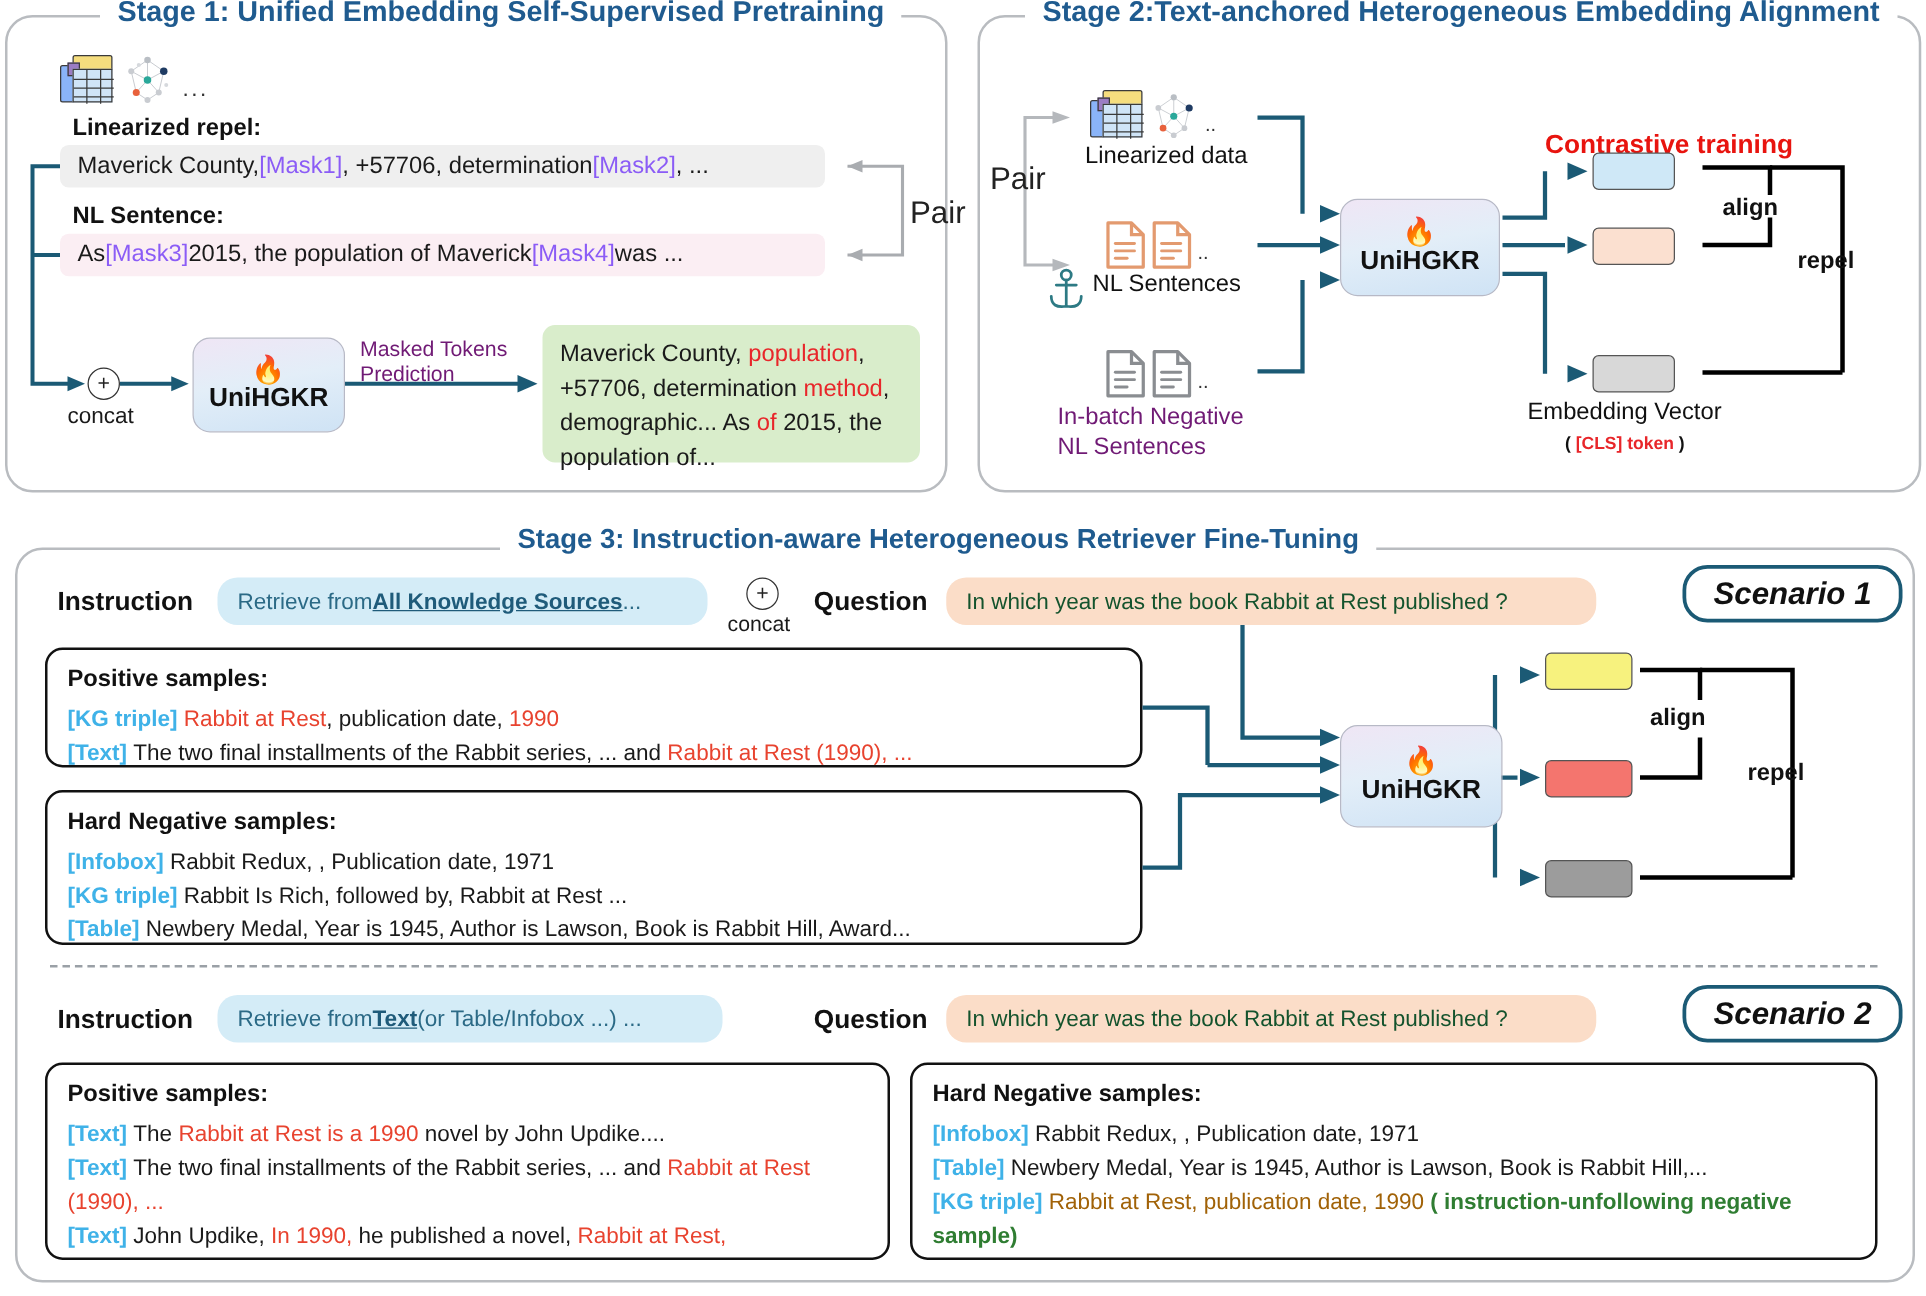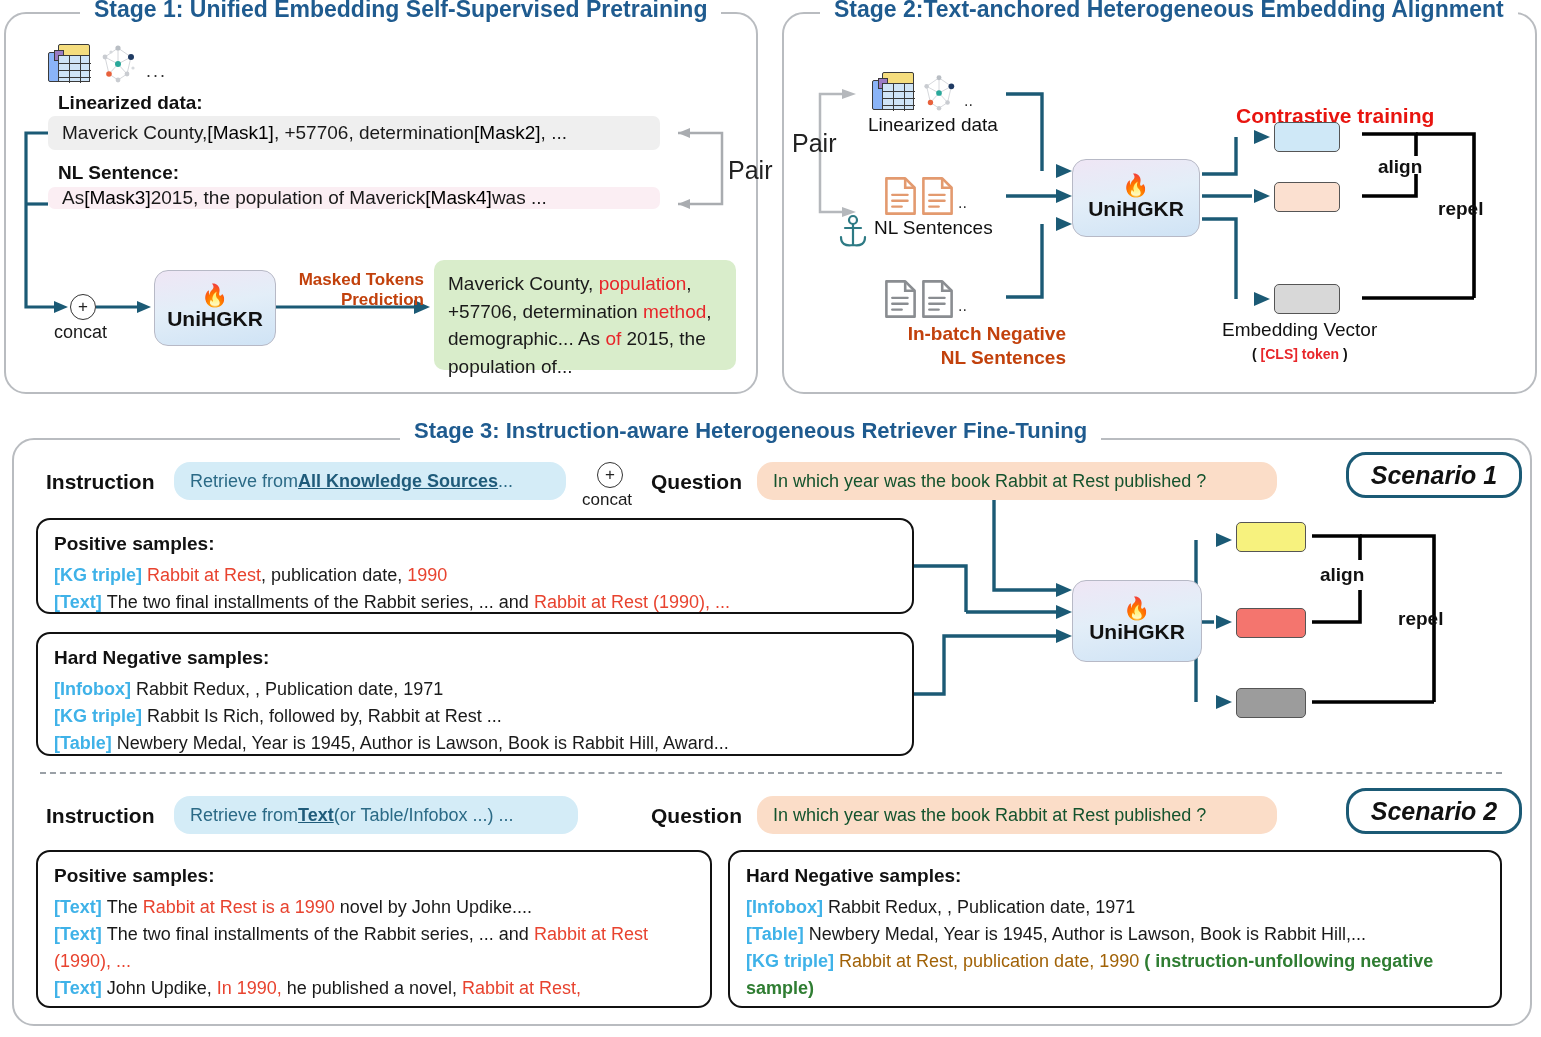--- a/index.html
+++ b/index.html
@@ -37,36 +37,36 @@
   .tbl-icon .pur   { position:absolute; left:6px; top:6px; width:10px; height:11px; background:#9b7cc4; border:1.5px solid #3a3a3a;}
   .tbl-icon .grid  { position:absolute; left:10px; top:11px; width:32px; height:27px; background:#cfe4f7; border:1.5px solid #3a3a3a;}
   .tbl-icon .grid i{ position:absolute; background:#3a3a3a; }
   .graph-icon { width: 40px; height: 40px; }
   .s1-dots { font-size: 18px; color:#333; letter-spacing:2px; margin-bottom:2px; }
   .s1-label { position:absolute; font-weight:bold; font-size:19px; color:#111; }
   .s1-box {
     position:absolute; border-radius:7px; display:flex; align-items:center;
     padding: 0 14px; font-size: 19px; color:#1a1a1a; white-space:nowrap;
   }
-  .mask { color:#000000; }
+  .mask { color:#8b5cf6; }
   .redw { color:#e8262a; }
   .model-box {
     position:absolute; border-radius:14px; border:1.5px solid #b7b9c6;
     background: linear-gradient(170deg,#efe6f5 0%, #e3eef8 45%, #cfe3f5 100%);
     display:flex; flex-direction:column; align-items:center; justify-content:center;
     font-weight:bold; color:#111;
   }
   .flame { font-size: 22px; line-height:1; }
   .concat-circle {
     position:absolute; width:26px; height:26px; border-radius:50%;
     border:1.8px solid #333; display:flex; align-items:center; justify-content:center;
     font-size:17px; color:#222; background:#fff;
   }
   .caption { position:absolute; font-size:18px; color:#1a1a1a; }
-  .bold-caption { position:absolute; font-size:17px; font-weight:bold; color:#c2410c; text-align:right; line-height:1.15;}
+  .bold-caption { position:absolute; font-size:17px; font-weight:normal; color:#701a75; text-align:left; line-height:1.15;}
   .greenbox {
     position:absolute; background:#d9edcb; border-radius:10px; padding:10px 14px;
     font-size:19px; line-height:1.45; color:#1a1a1a;
   }
   svg.over { position:absolute; left:0; top:0; overflow:visible; pointer-events:none; }
 
   
   #stage2 { left: 782px; top: 12px; width: 755px; height: 382px; }
   #stage2-title { left: 820px; top: -4px; font-size: 23px; }
   .s2-label { position:absolute; font-weight:normal; font-size:19px; color:#111; white-space:nowrap; }
@@ -134,33 +134,33 @@
       <circle cx="11" cy="30" r="2.8" fill="#e8613c"></circle>
       <circle cx="29" cy="30" r="2.4" fill="#c9ccd1"></circle>
       <circle cx="20" cy="36" r="2.4" fill="#c9ccd1"></circle>
       <circle cx="20" cy="20" r="3" fill="#2aa89a"></circle>
       <circle cx="13" cy="8" r="1.6" fill="#d6d9dd"></circle>
       <circle cx="35" cy="24" r="1.6" fill="#d6d9dd"></circle>
     </svg>
     <span class="s1-dots">...</span>
   </div>
 
-  <div class="s1-label" style="left:52px; top:78px;">Linearized data:</div>
+  <div class="s1-label" style="left:52px; top:78px;">Linearized repel:</div>
 
   <div class="s1-box" style="left:42px; top:102px; width:612px; height:34px; background:#efefef;">
     <span>Maverick County, </span>
       <span class="mask">[Mask1]</span>
       <span>, +57706, determination </span>
       <span class="mask">[Mask2]</span>
       <span>,   ...</span>
   </div>
 
   <div class="s1-label" style="left:52px; top:148px;">NL Sentence:</div>
 
-  <div class="s1-box" style="left:42px; top:173px; width:612px; height:22px; background:#fbeef3;">
+  <div class="s1-box" style="left:42px; top:173px; width:612px; height:34px; background:#fbeef3;">
     <span>As </span>
       <span class="mask">[Mask3]</span>
       <span> 2015, the population of Maverick </span>
       <span class="mask">[Mask4]</span>
       <span> was ...</span>
   </div>
 
   <svg class="over" width="754" height="382">
     <g stroke="#a9acb0" stroke-width="2.5" fill="none">
       <path d="M672,119 L716,119 L716,190 L672,190"></path>

